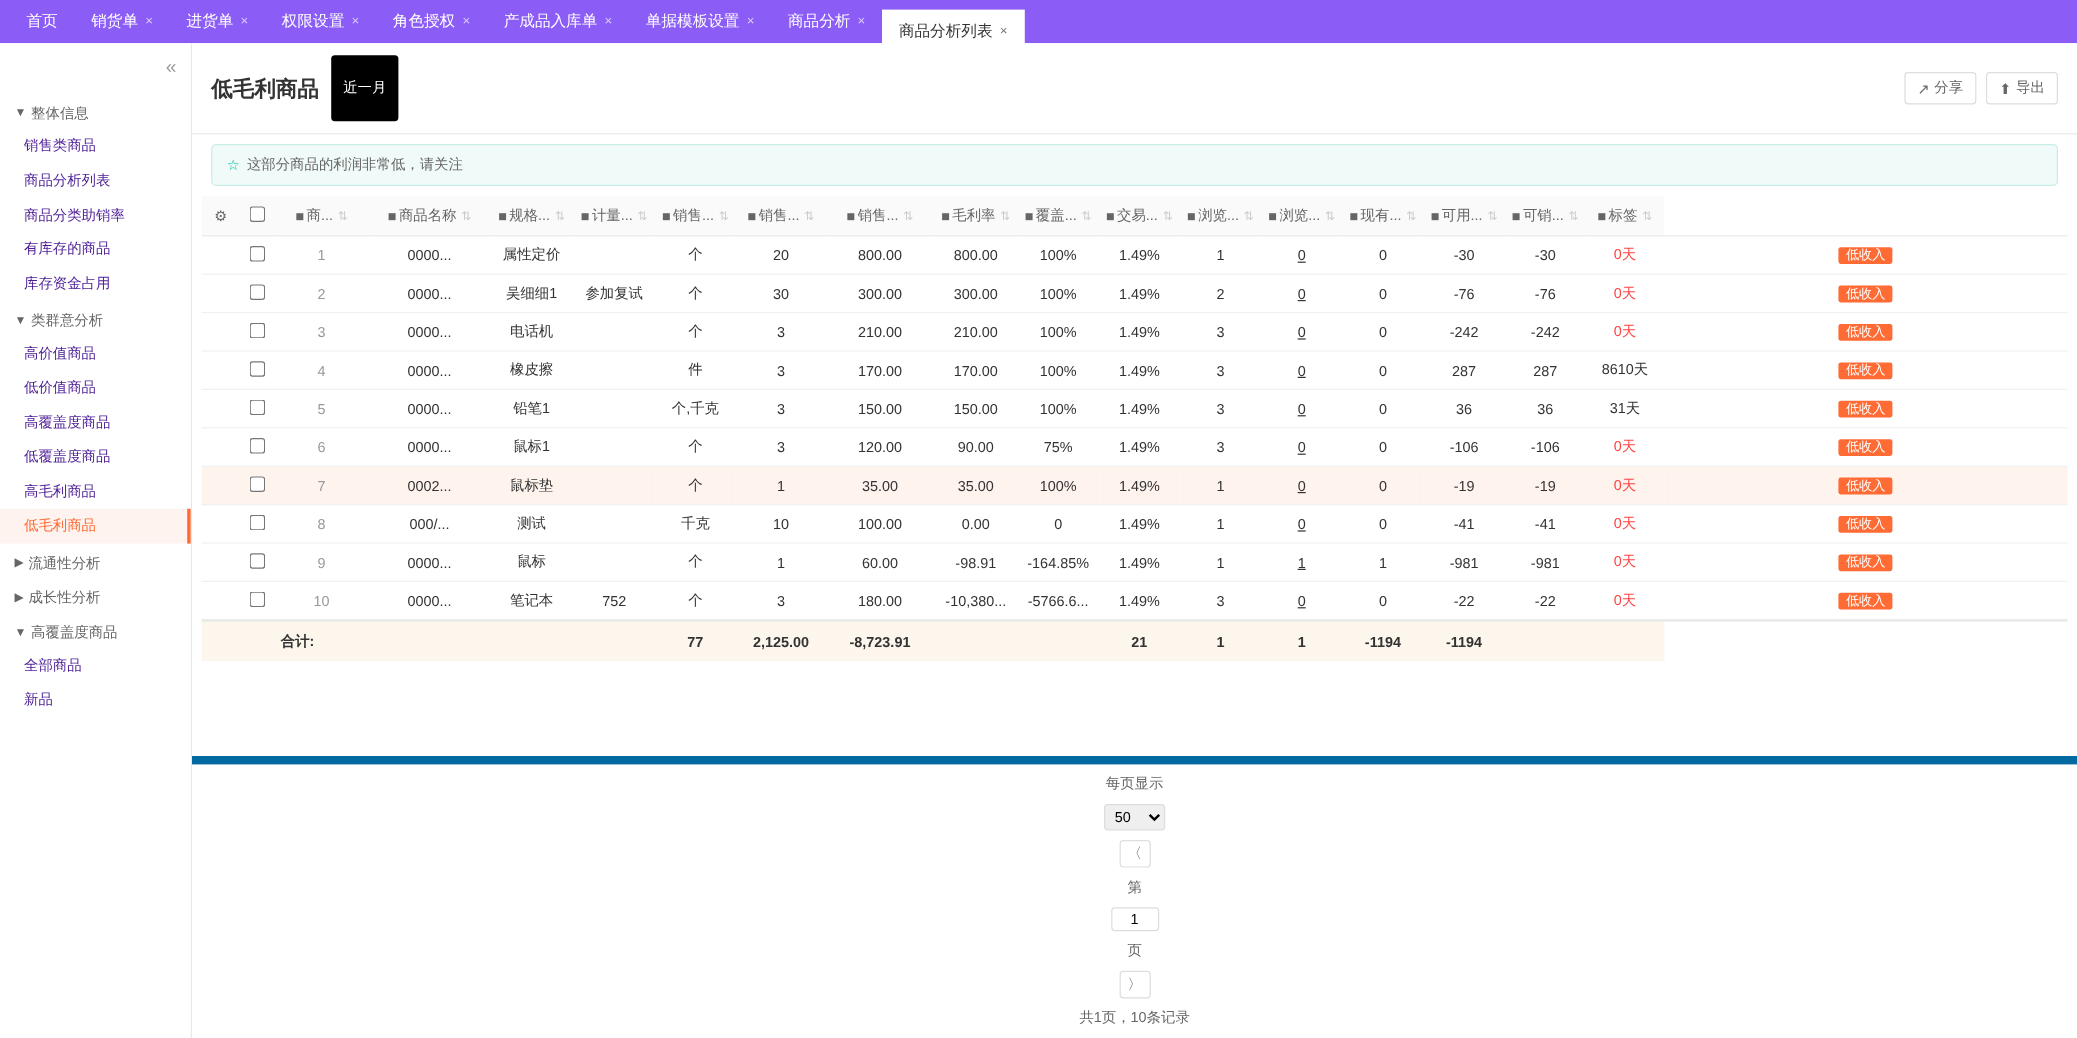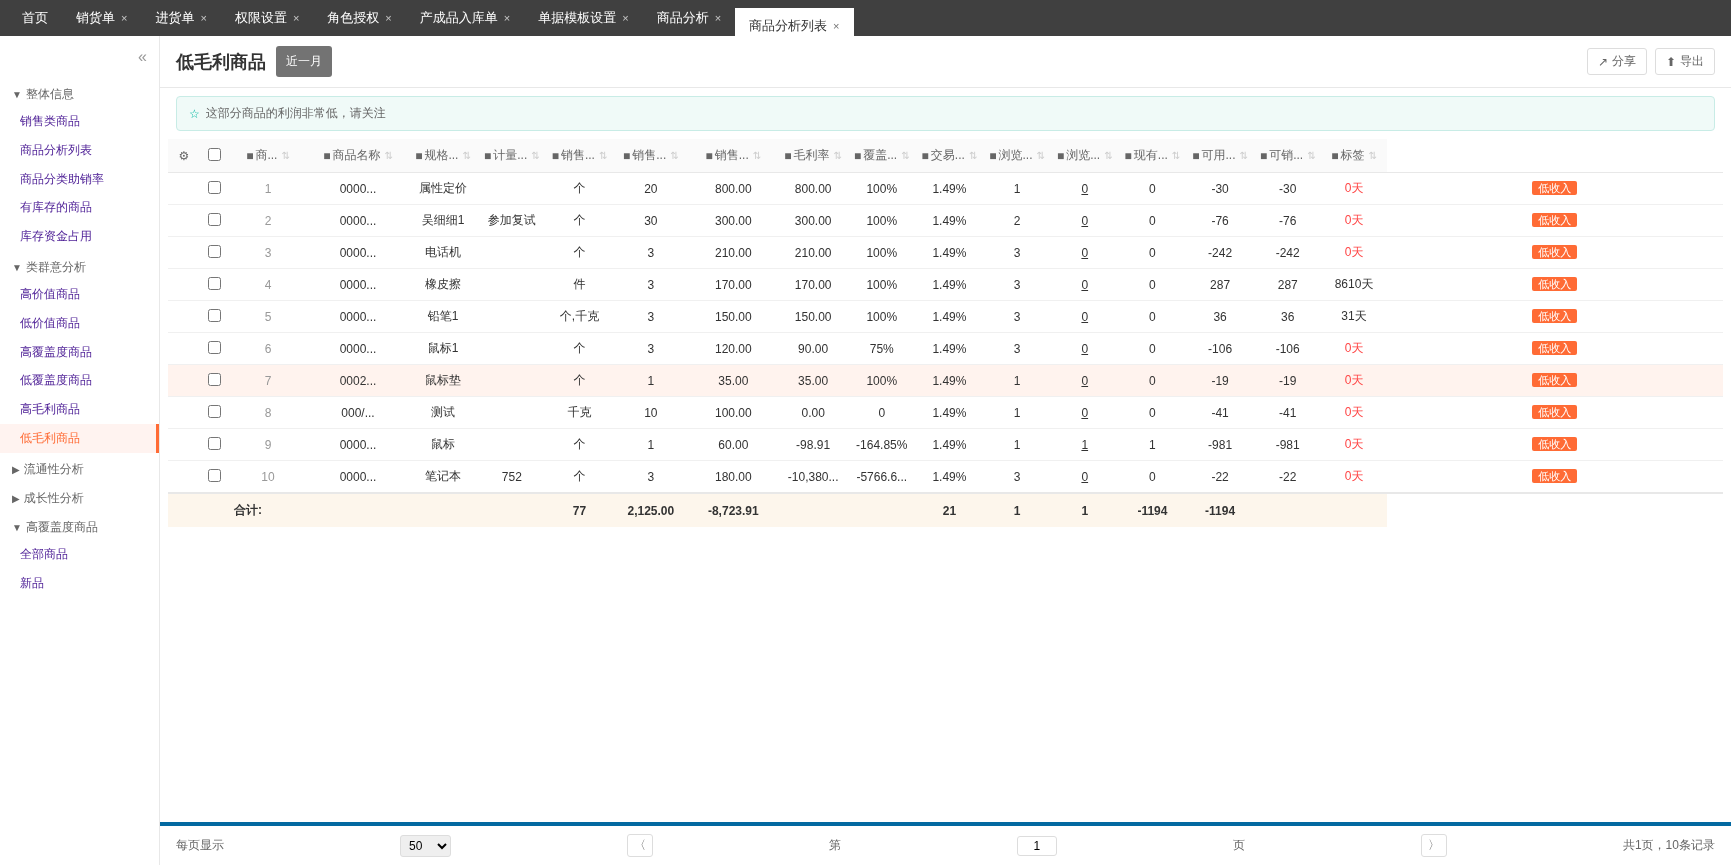--- a/index.html
+++ b/index.html
@@ -1,19 +1,19 @@
 <!DOCTYPE html>
 <html><head>
   <meta charset="utf-8">
   <style>
     * { margin: 0; padding: 0; box-sizing: border-box; }
     body { font-family: 'Microsoft YaHei', Arial, sans-serif; font-size: 12px; background: #f5f5f5; color: #333; width: 1731px; min-height: 865px; overflow-x: hidden; }
 
     
-    .top-nav { background: #404040; display: flex; align-items: center; height: 36px; padding: 0 8px; }
+    .top-nav { background: #8b5cf6; display: flex; align-items: center; height: 36px; padding: 0 8px; }
     .top-nav .nav-item { color: #fff; padding: 0 14px; height: 36px; display: flex; align-items: center; font-size: 13px; cursor: pointer; white-space: nowrap; }
     .top-nav .nav-item.active { background: #fff; color: #333; margin-top: 16px; }
     .top-nav .nav-item .close-x { margin-left: 6px; font-size: 11px; opacity: 0.7; }
 
     
     .main-layout { display: flex; height: calc(865px - 36px); }
 
     
     .sidebar { width: 160px; background: #fff; border-right: 1px solid #e8e8e8; overflow-y: auto; flex-shrink: 0; }
     .sidebar-group-header { padding: 8px 12px 4px; color: #666; font-size: 12px; display: flex; align-items: center; cursor: pointer; }
@@ -21,21 +21,21 @@
     .sidebar-item { padding: 6px 12px 6px 20px; cursor: pointer; color: #4c1d95; font-size: 12px; line-height: 1.4; }
     .sidebar-item.active { background: #fff3f0; color: #ff6b35; border-right: 3px solid #ff6b35; }
     .sidebar-collapse-btn { float: right; cursor: pointer; color: #999; font-size: 16px; padding: 8px; }
 
     
     .content { flex: 1; display: flex; flex-direction: column; overflow: hidden; background: #fff; }
 
     
     .content-header { display: flex; align-items: center; padding: 10px 16px; border-bottom: 1px solid #e8e8e8; gap: 10px; }
     .page-title { font-size: 18px; font-weight: bold; color: #333; }
-    .time-filter { background: #737373; color: #fff; padding: 7px 10px; border-radius: 3px; font-size: 12px; cursor: pointer; }
+    .time-filter { background: #000000; color: #fff; padding: 19px 10px; border-radius: 3px; font-size: 12px; cursor: pointer; }
     .search-box { display: flex; align-items: center; border: 1px solid #ddd; border-radius: 4px; padding: 3px 8px; margin-left: 8px; flex: 1; max-width: 300px; }
     .search-box input { border: none; outline: none; font-size: 12px; width: 100%; }
     .search-icon { color: #00b8a0; cursor: pointer; }
     .header-actions { margin-left: auto; display: flex; gap: 8px; }
     .action-btn { display: flex; align-items: center; gap: 4px; padding: 4px 10px; border: 1px solid #ddd; border-radius: 3px; cursor: pointer; font-size: 12px; color: #666; background: #fff; }
 
     
     .notice-bar { background: #f0faf8; border: 1px solid #c8ece6; margin: 8px 16px; padding: 8px 12px; border-radius: 4px; color: #666; font-size: 12px; display: flex; align-items: center; gap: 6px; }
     .notice-icon { color: #00b8a0; }
 
@@ -50,21 +50,21 @@
     .row-num { color: #999; }
     .checkbox-cell { width: 28px; }
     .gear-cell { width: 32px; }
     input[type="checkbox"] { cursor: pointer; }
 
     
     .total-row { background: #fdf6ec; border-top: 2px solid #e8e8e8; margin-top: 16px; }
     .total-row td { padding: 8px 6px; font-weight: bold; color: #333; border-bottom: none; }
 
     
-    .bottom-bar { padding: 8px 16px; border-top: 4px solid #0369a1; display: flex; align-items: center; justify-content: space-between; gap: 8px; background: #fff; }
+    .bottom-bar { padding: 8px 16px; border-top: 7px solid #0369a1; display: flex; align-items: center; justify-content: space-between; gap: 8px; background: #fff; flex-direction: column; }
     .pagination-label { color: #666; font-size: 12px; }
     .page-size-select { border: 1px solid #ddd; border-radius: 3px; padding: 2px 4px; font-size: 12px; }
     .page-nav-btn { padding: 2px 6px; border: 1px solid #ddd; border-radius: 3px; cursor: pointer; background: #fff; color: #666; font-size: 12px; }
     .page-input { border: 1px solid #ddd; border-radius: 3px; padding: 2px 4px; width: 40px; text-align: center; font-size: 12px; }
     .page-info { color: #666; font-size: 12px; }
 
     
     .table-area::-webkit-scrollbar { width: 6px; height: 6px; }
     .table-area::-webkit-scrollbar-track { background: #f1f1f1; }
     .table-area::-webkit-scrollbar-thumb { background: #ccc; border-radius: 3px; }

